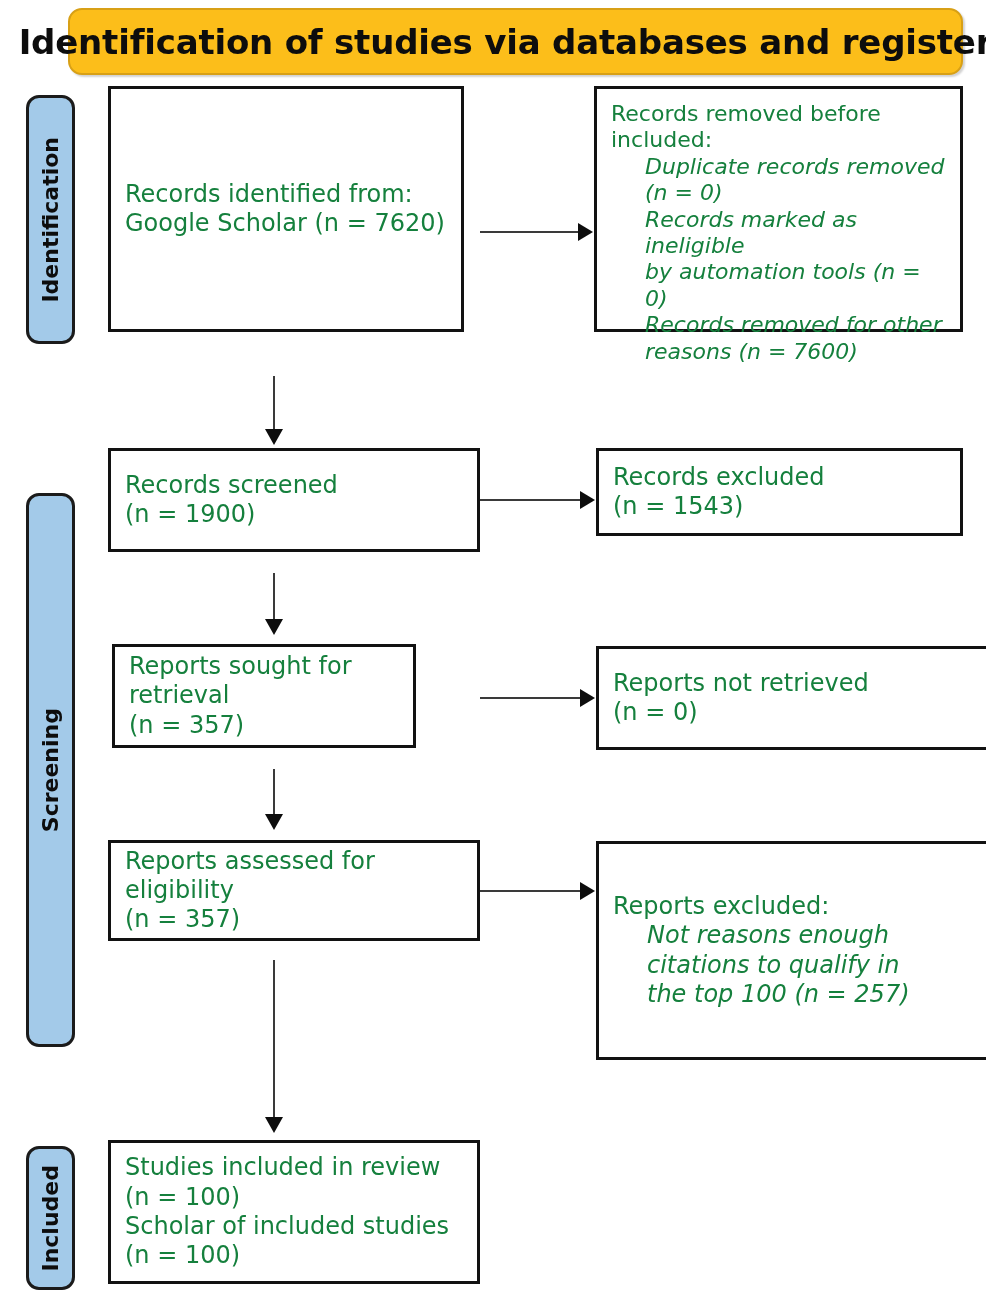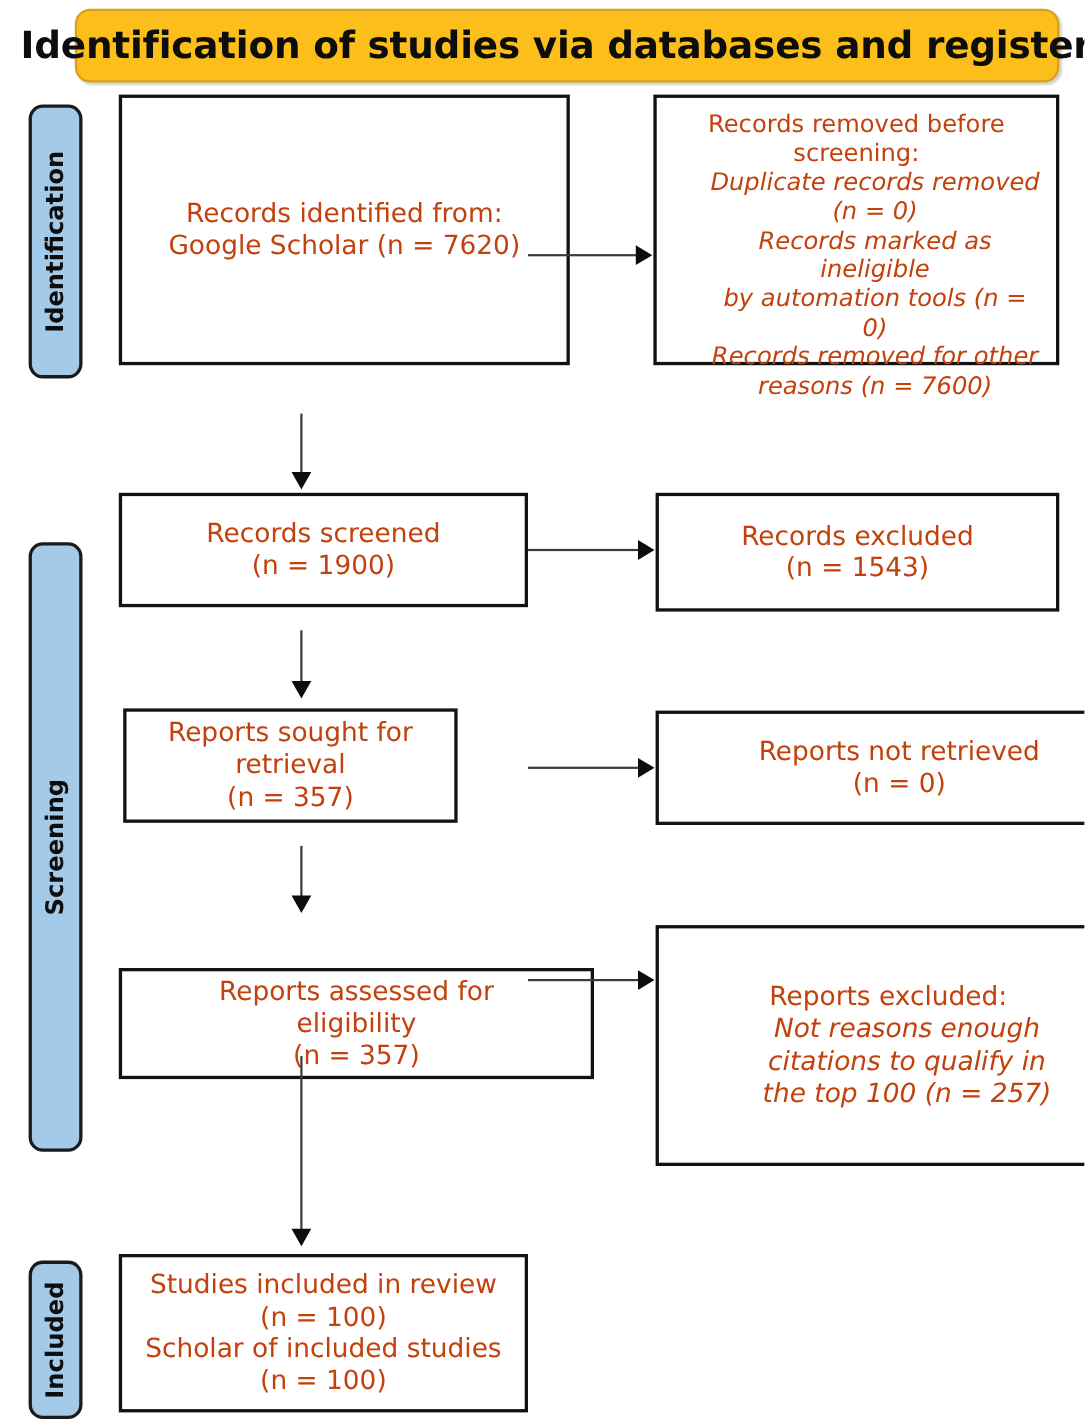--- a/index.html
+++ b/index.html
@@ -71,22 +71,21 @@
     border: 3px solid #121212;
     box-sizing: border-box;
     display: flex;
     flex-direction: column;
     justify-content: center;
   }
   .box-body {
     padding: 0 14px;
     font-size: 24px;
     line-height: 1.22;
-    color: #c2410c;
-    text-align: center;
+    color: #15803d;
   }
   .box-body.small {
     font-size: 22px;
     line-height: 1.20;
   }
   .line { white-space: pre-wrap; }
   .line.indent { padding-left: 34px; text-indent: 0; font-style: italic; }
 
   .box.top-aligned { justify-content: flex-start; }
   .box.top-aligned .box-body { padding-top: 12px; }
@@ -127,31 +126,31 @@
   </div>
 
   <div class="phase" style="left:26px; top:493px; height:554px;">
     <span class="phase-text">Screening</span>
   </div>
 
   <div class="phase" style="left:26px; top:1146px; height:144px;">
     <span class="phase-text">Included</span>
   </div>
 
-  <div class="box" style="left:108px; top:86px; width:410px; height:246px;">
+  <div class="box" style="left:108px; top:86px; width:356px; height:246px;">
     <div class="box-body">
       <div class="line">Records identified from:</div>
       <div class="line">Google Scholar (n = 7620)</div>
     </div>
   </div>
 
   <div class="box top-aligned" style="left:594px; top:86px; width:369px; height:246px;">
     <div class="box-body small">
       <div class="line">Records removed before</div>
-      <div class="line">screening:</div>
+      <div class="line">included:</div>
       <div class="line indent">Duplicate records removed</div>
       <div class="line indent">(n = 0)</div>
       <div class="line indent">Records marked as ineligible</div>
       <div class="line indent">by automation tools (n = 0)</div>
       <div class="line indent">Records removed for other</div>
       <div class="line indent">reasons (n = 7600)</div>
     </div>
   </div>
 
   <div class="conn h" style="left:480px; top:231px; width:99px;"></div>
@@ -160,21 +159,21 @@
   <div class="conn v" style="left:273px; top:376px; height:54px;"></div>
   <div class="arrow-down" style="left:265px; top:429px;"></div>
 
   <div class="box" style="left:108px; top:448px; width:372px; height:104px;">
     <div class="box-body">
       <div class="line">Records screened</div>
       <div class="line">(n = 1900)</div>
     </div>
   </div>
 
-  <div class="box" style="left:596px; top:448px; width:367px; height:108px;">
+  <div class="box" style="left:596px; top:448px; width:367px; height:88px;">
     <div class="box-body">
       <div class="line">Records excluded</div>
       <div class="line">(n = 1543)</div>
     </div>
   </div>
 
   <div class="conn h" style="left:480px; top:499px; width:101px;"></div>
   <div class="arrow-right" style="left:580px; top:491px;"></div>
 
   <div class="conn v" style="left:273px; top:573px; height:47px;"></div>
@@ -193,21 +192,21 @@
       <div class="line">(n = 0)</div>
     </div>
   </div>
 
   <div class="conn h" style="left:480px; top:697px; width:101px;"></div>
   <div class="arrow-right" style="left:580px; top:689px;"></div>
 
   <div class="conn v" style="left:273px; top:769px; height:46px;"></div>
   <div class="arrow-down" style="left:265px; top:814px;"></div>
 
-  <div class="box" style="left:108px; top:880px; width:432px; height:101px;">
+  <div class="box" style="left:108px; top:840px; width:372px; height:101px;">
     <div class="box-body">
       <div class="line">Reports assessed for</div>
       <div class="line">eligibility</div>
       <div class="line">(n = 357)</div>
     </div>
   </div>
 
   <div class="box" style="left:596px; top:841px; width:423px; height:219px;">
     <div class="box-body">
       <div class="line">Reports excluded:</div>

